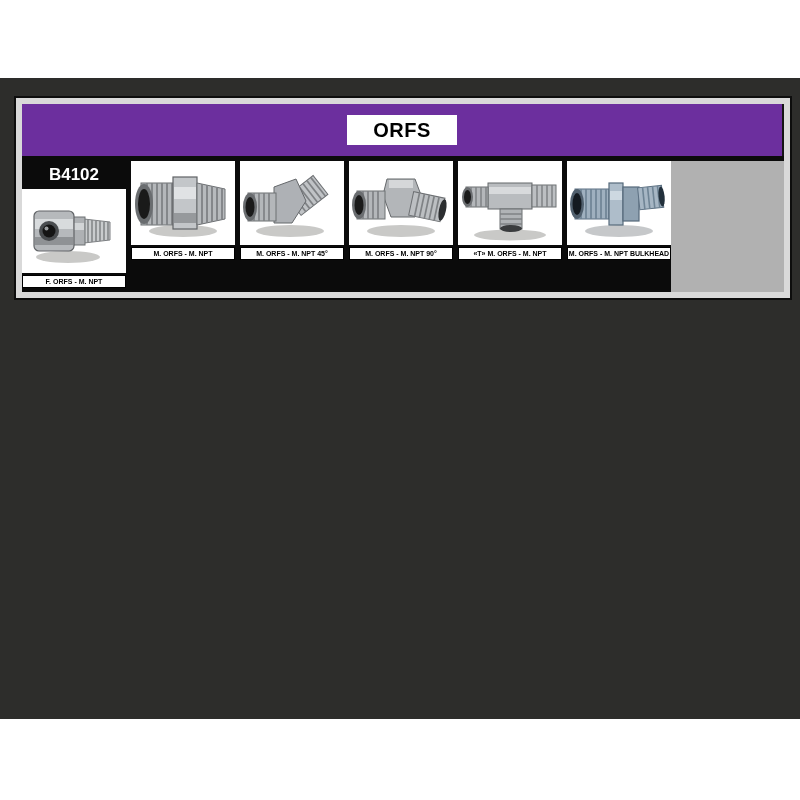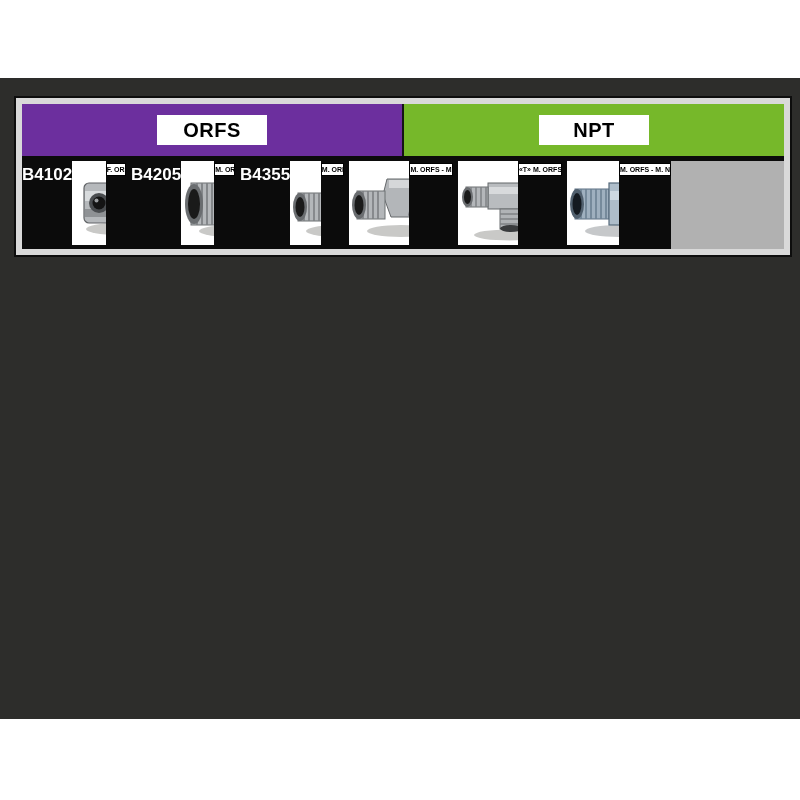--- a/index.html
+++ b/index.html
@@ -22,21 +22,21 @@
     flex:1; display:flex; align-items:center; justify-content:center;
   }
   .banner-tab.left { border-right:2px solid #141414; }
   .banner-label {
     width:110px; height:30px; background:#ffffff; color:#000;
     font-weight:bold; font-size:20px; letter-spacing:0.5px;
     display:flex; align-items:center; justify-content:center;
   }
   .table-row { display:flex; padding-top:5px; }
   .columns { width:649px; display:flex; gap:5px; padding-bottom:4px; }
-  .product-col { width:104px; display:flex; cursor:pointer; }
+  .product-col { width:104px; display:flex; flex-direction:column; cursor:pointer; }
   .product-code {
     height:28px; line-height:27px; text-align:center;
     color:#ffffff; font-weight:bold; font-size:17px; letter-spacing:0;
   }
   .product-photo {
     height:84px; background:#ffffff; overflow:hidden;
   }
   .product-photo-art { display:block; width:104px; height:84px; }
   .product-photo-art svg { display:block; width:104px; height:84px; }
   .product-caption {
@@ -51,23 +51,20 @@
 <body>
 
 <div class="page">
   <div class="backdrop">
     <div class="panel">
       <div class="panel-inner">
 
         <div class="banner">
           <div class="banner-tab left" style="background: rgb(108, 47, 158);">
             <div class="banner-label">ORFS</div>
-          </div>
-          <div class="banner-tab" style="background: rgb(118, 184, 42);">
-            <div class="banner-label">NPT</div>
           </div>
         </div>
 
         <div class="table-row">
           <div class="columns">
   <div class="product-col">
     <div class="product-code">B4102</div>
     <div class="product-photo">
       <span class="product-photo-art">
                     <svg viewBox="0 0 104 84" xmlns="http://www.w3.org/2000/svg">
@@ -89,21 +86,20 @@
  <circle cx="27" cy="42" r="10" fill="#4a4d50"></circle>
  <circle cx="27" cy="42" r="6.5" fill="#141414"></circle>
  <circle cx="24.5" cy="39.5" r="2" fill="#9a9da0"></circle>
 </svg>
                   </span>
     </div>
     <div class="product-caption">F. ORFS - M. NPT</div>
   </div>
 
   <div class="product-col">
-    <div class="product-code">B4205</div>
     <div class="product-photo">
       <span class="product-photo-art">
                     <svg viewBox="0 0 104 84" xmlns="http://www.w3.org/2000/svg">
  <ellipse cx="52" cy="70" rx="34" ry="6" fill="#c9c9c7"></ellipse>
  <rect x="10" y="22" width="32" height="42" fill="#b4b7ba" stroke="#6d7073" stroke-width="1"></rect>
  <g stroke="#7f8285" stroke-width="1.8">
   <line x1="16" y1="22" x2="16" y2="64"></line>
                         <line x1="21" y1="22" x2="21" y2="64"></line>
   <line x1="26" y1="22" x2="26" y2="64"></line>
                         <line x1="31" y1="22" x2="31" y2="64"></line>
@@ -123,21 +119,20 @@
                         <line x1="86" y1="26.5" x2="86" y2="59.5"></line>
   <line x1="91" y1="27.5" x2="91" y2="58.5"></line>
  </g>
 </svg>
                   </span>
     </div>
     <div class="product-caption">M. ORFS - M. NPT</div>
   </div>
 
   <div class="product-col">
-    <div class="product-code">B4355</div>
     <div class="product-photo">
       <span class="product-photo-art">
                     <svg viewBox="0 0 104 84" xmlns="http://www.w3.org/2000/svg">
  <ellipse cx="50" cy="70" rx="34" ry="6" fill="#c9c9c7"></ellipse>
  <g transform="rotate(-38 60 40)">
   <rect x="52" y="28" width="34" height="24" fill="#c0c3c6" stroke="#6d7073" stroke-width="1"></rect>
   <g stroke="#7f8285" stroke-width="1.7">
    <line x1="58" y1="28" x2="58" y2="52"></line>
                           <line x1="63" y1="28" x2="63" y2="52"></line>
    <line x1="68" y1="28" x2="68" y2="52"></line>

